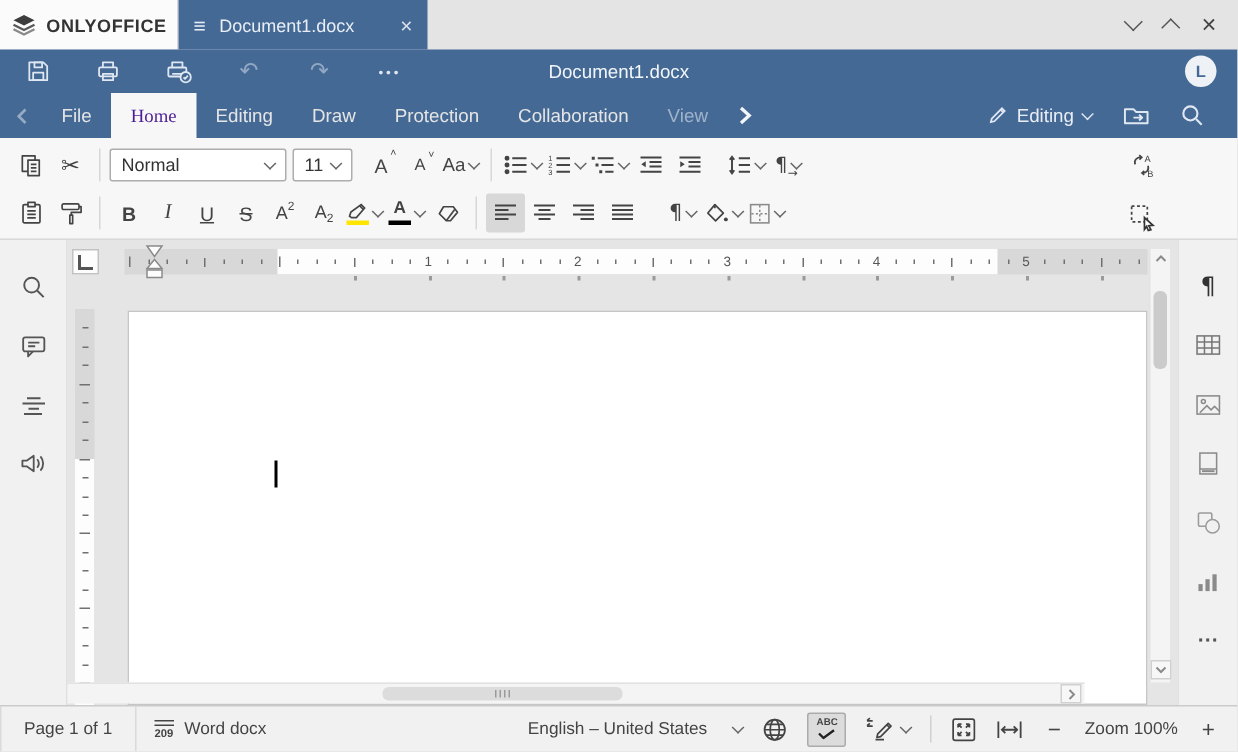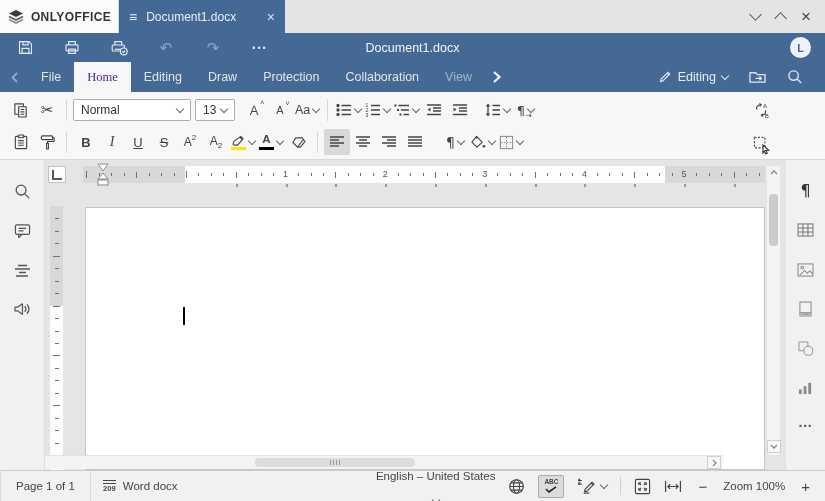--- a/index.html
+++ b/index.html
@@ -102,21 +102,21 @@
   #hscroll{left:45px;top:295px;width:678px;height:14px;background:#f4f4f4;border-top:1px solid #e2e2e2;box-sizing:border-box;}
   #hthumb{position:absolute;left:210px;top:2px;width:160px;height:9px;background:#dcdcdc;border-radius:4px;display:flex;align-items:center;justify-content:center;gap:2px;}
   .grip{width:1px;height:5px;background:#9a9a9a;}
   #hscroll-right{left:662px;top:0;background:#f7f7f7;border:1px solid #d0d0d0;box-sizing:border-box;}
 
   
   #statusbar{left:0;top:470px;width:825px;height:31px;background:#f1f1f1;border-top:1px solid #cbcbcb;box-sizing:border-box;display:flex;align-items:center;font-size:11.5px;color:#444;}
   #page-ind{padding:0 15px;height:100%;display:flex;align-items:center;border-left:1px solid #dadada;border-right:1px solid #dadada;}
   #wordcount{display:flex;align-items:center;gap:7px;padding:0 12px;}
   #sb-right{margin-left:auto;display:flex;align-items:center;gap:13px;padding-right:12px;}
-  #lang{display:flex;align-items:center;gap:18px;flex-direction:column;}
+  #lang{display:flex;align-items:center;gap:18px;}
   #spell-btn{width:24px;height:21px;background:#dcdcdc;border:1px solid #ababab;border-radius:2px;display:flex;align-items:center;justify-content:center;}
   .sbsep{width:1px;height:18px;background:#d0d0d0;}
   .wc-badge{display:flex;flex-direction:column;align-items:center;line-height:1;}
   .wc-badge .lines{width:13px;border-top:1.6px solid #444;margin-bottom:1px;position:relative;}
   .wc-badge .lines::after{content:"";position:absolute;left:0;top:2px;width:13px;border-top:1.6px solid #444;}
   .wc-badge .num{font-size:7.5px;font-weight:bold;margin-top:3px;}
   .abc-ic{display:flex;flex-direction:column;align-items:center;line-height:1;}
   .abc-ic .abc{font-size:6.5px;font-weight:bold;}
   #zoom-out,#zoom-in{font-size:15px;color:#444;padding:0 3px;}
 </style>
@@ -229,21 +229,21 @@
           <path d="M8 8 h4 M8 10.5 h4 M8 13 h4"></path>
       </svg>
     </span>
     <span class="tbtn" style="font-size:15px;">✂</span>
     <span class="vsep"></span>
     <span class="select" id="font-select">
       <span>Normal</span>
       <span class="chev"></span>
     </span>
     <span class="select" id="size-select">
-      <span>13</span>
+      <span>11</span>
       <span class="chev"></span>
     </span>
     <span class="tbtn">
       <span class="sizeAB"><span>A</span><span class="mini">˄</span></span>
     </span>
     <span class="tbtn">
       <span class="sizeAB" style="font-size:11px;"><span>A</span><span class="mini">˅</span></span>
     </span>
     <span class="tbtn">
       <span class="gcase">Aa</span>

